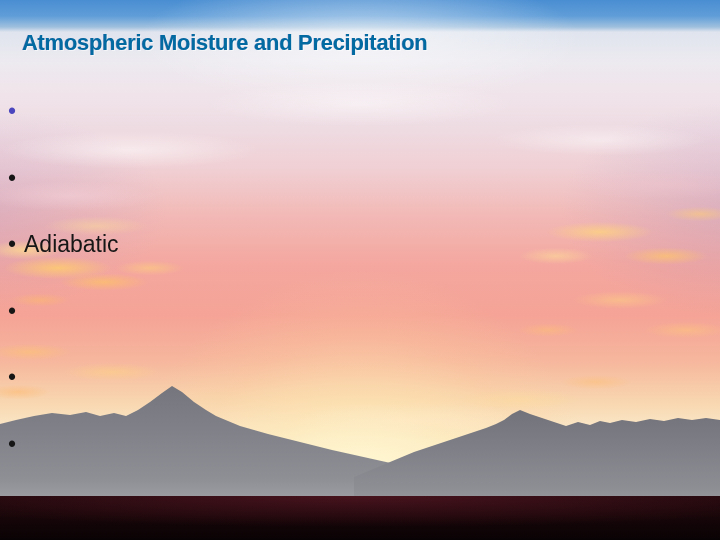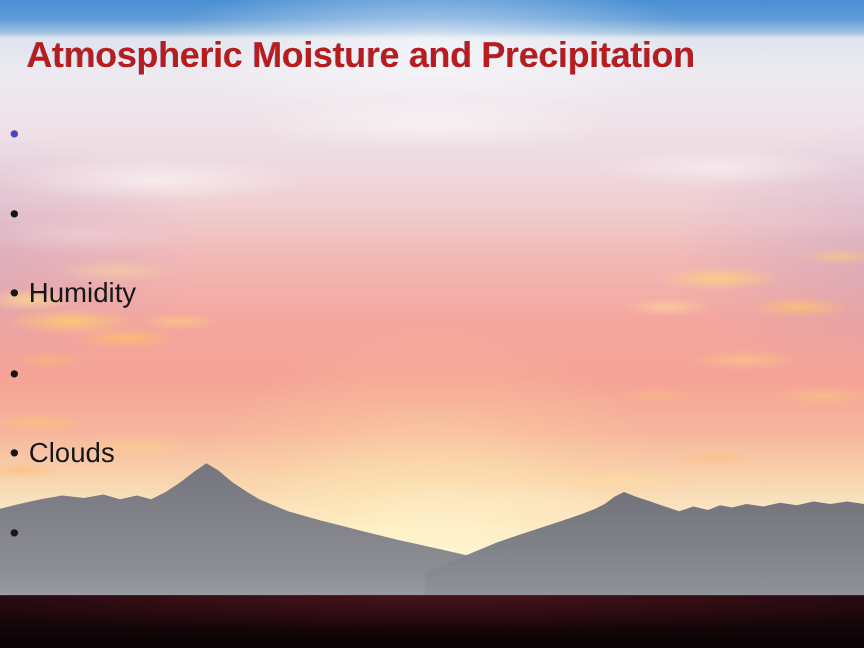--- a/index.html
+++ b/index.html
@@ -146,24 +146,24 @@
     pointer-events: none;
   }
   .silhouettes svg { display: block; }
 
   
   .slide-title {
     position: absolute;
     left: 22px;
     top: 30px;
     width: 690px;
-    font-size: 30px;
+    font-size: 22px;
     font-weight: bold;
     letter-spacing: -0.3px;
-    color: #b91c1c;
+    color: #0369a1;
     text-shadow: 1px 1px 0 rgba(255,255,255,.55), -0.5px -0.5px 0 rgba(40,38,150,.35);
     white-space: nowrap;
   }
 
   .bullet-list {
     position: absolute;
     left: 0;
     top: 96px;
     width: 720px;
     margin: 0;
@@ -270,30 +270,29 @@
     <li class="bullet-item accent">
       <span class="dot">•</span>
     </li>
 
     <li class="bullet-item">
       <span class="dot">•</span>
     </li>
 
     <li class="bullet-item">
       <span class="dot">•</span>
-      <span class="txt">Humidity</span>
-    </li>
-
-    <li class="bullet-item">
-      <span class="dot">•</span>
-    </li>
-
-    <li class="bullet-item">
-      <span class="dot">•</span>
-      <span class="txt">Clouds</span>
+      <span class="txt">Adiabatic</span>
+    </li>
+
+    <li class="bullet-item">
+      <span class="dot">•</span>
+    </li>
+
+    <li class="bullet-item">
+      <span class="dot">•</span>
     </li>
 
     <li class="bullet-item">
       <span class="dot">•</span>
     </li>
 
   </ul>
 
 </div>
 

